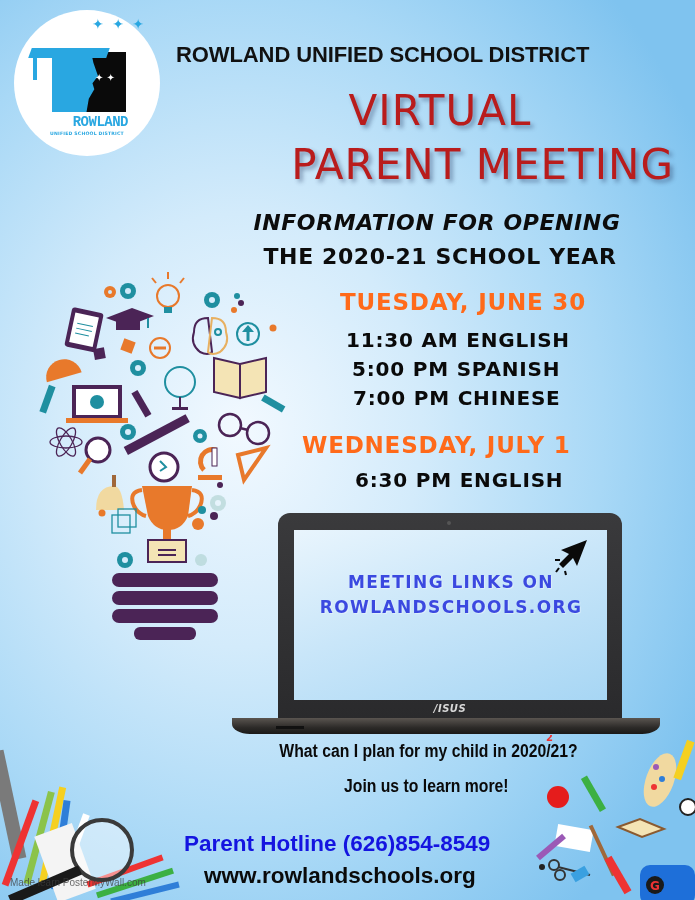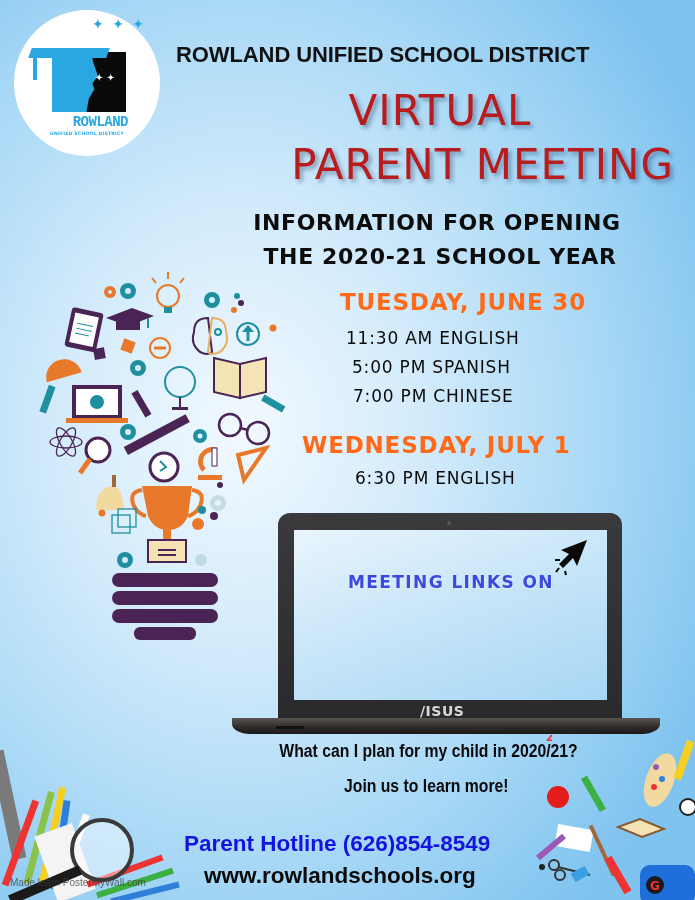--- a/index.html
+++ b/index.html
@@ -21,37 +21,37 @@
   .logo-stars-w { left: 95px; top: 72px; color: #fff; font-size: 10px; }
   .logo-name { left: 46px; top: 114px; width: 82px; text-align: right; color: #29a7e1; font-family: Liberation Mono, monospace; font-weight: bold; font-size: 14px; letter-spacing: -0.5px; }
   .logo-sub { left: 46px; top: 131px; width: 82px; text-align: center; color: #29a7e1; font-size: 4.6px; font-weight: bold; letter-spacing: 0.2px; }
 
   
   .district { left: 176px; top: 42px; width: 460px; font-family: "Liberation Sans", sans-serif; font-weight: bold; font-size: 22px; color: #111; letter-spacing: -0.1px; }
   .title { color: #b91c1c; font-family: "DejaVu Sans", sans-serif; font-weight: normal; text-shadow: 3px 3px 4px rgba(40,60,100,0.45); letter-spacing: 1px; }
   .title1 { left: 300px; top: 86px; width: 280px; text-align: center; font-size: 42px; }
   .title2 { left: 218px; top: 140px; width: 440px; text-align: right; font-size: 42px; margin-left: 16px; }
   .info { font-family: "DejaVu Sans", sans-serif; font-weight: bold; color: #0c0c0c; font-size: 22px; letter-spacing: 0.6px; }
-  .info1 { left: 222px; top: 210px; width: 430px; text-align: center; }
+  .info1 { left: 222px; top: 210px; width: 430px; text-align: center; font-style: italic; }
   .info2 { left: 230px; top: 244px; width: 420px; text-align: center; }
 
   .day { font-family: "DejaVu Sans", sans-serif; font-weight: bold; color: #ff6a1a; font-size: 23px; letter-spacing: 0.8px; }
   .day1 { left: 318px; top: 289px; width: 290px; text-align: center; }
   .day2 { left: 302px; top: 432px; width: 310px; }
-  .time { font-family: "DejaVu Sans", sans-serif; font-weight: normal; color: #0a0a0a; font-size: 17px; letter-spacing: 0.8px; }
+  .time { font-family: "DejaVu Sans", sans-serif; font-weight: bold; color: #0a0a0a; font-size: 20px; letter-spacing: 0.8px; }
   .t1 { left: 346px; top: 328px; }
   .t2 { left: 352px; top: 357px; }
   .t3 { left: 353px; top: 386px; }
   .t4 { left: 355px; top: 468px; }
 
   
   .lap-lid { left: 278px; top: 513px; width: 344px; height: 206px; background: linear-gradient(#3a3a3c, #2a2a2c); border-radius: 12px 12px 0 0; }
   .lap-screen { left: 294px; top: 530px; width: 313px; height: 170px; background: linear-gradient(160deg, #e9f5fd 0%, #c9e6f9 45%, #a7d6f4 100%); }
   .lap-cam { left: 447px; top: 521px; width: 4px; height: 4px; border-radius: 50%; background: #555; }
-  .lap-brand { left: 420px; top: 703px; width: 60px; text-align: left; color: #d8d8d8; font-size: 14px; font-weight: bold; letter-spacing: 0.5px; }
+  .lap-brand { left: 420px; top: 703px; width: 60px; text-align: center; color: #d8d8d8; font-size: 10px; font-weight: bold; font-style: italic; letter-spacing: 0.5px; }
   .lap-base { left: 232px; top: 718px; width: 428px; height: 16px; background: linear-gradient(#5a5550, #2c2a28 60%, #1a1918); border-radius: 0 0 18px 18px / 0 0 10px 10px; }
   .lap-port { left: 276px; top: 726px; width: 28px; height: 3px; background: #111; }
   .cursor { left: 553px; top: 538px; width: 36px; height: 38px; }
   .screen-text { left: 296px; top: 570px; width: 310px; text-align: center; color: #3b49e0; font-family: "DejaVu Sans", sans-serif; font-weight: bold; font-size: 17px; letter-spacing: 1.4px; line-height: 25px; text-shadow: 1px 1px 1px rgba(255,255,255,0.4); }
 
   
   .question { left: 262px; top: 741px; width: 370px; text-align: center; font-family: "Liberation Sans", sans-serif; font-size: 17.5px; font-weight: bold; color: #0a0a0a; transform: scaleX(0.9); transform-origin: left top; white-space: nowrap; }
   .join { left: 344px; top: 776px; font-family: "Liberation Sans", sans-serif; font-size: 17.5px; font-weight: bold; color: #0a0a0a; transform: scaleX(0.9); transform-origin: left top; white-space: nowrap; }
   .hotline { left: 184px; top: 831px; font-family: "Liberation Sans", sans-serif; font-weight: bold; font-size: 22.5px; color: #1414e0; white-space: nowrap; }
   .website { left: 204px; top: 863px; font-family: "Liberation Sans", sans-serif; font-weight: bold; font-size: 22.5px; color: #0a0a0a; white-space: nowrap; }
@@ -266,20 +266,21 @@
     <rect x="82" y="339" width="106" height="14" rx="7" fill="#4b2456"></rect>
     <rect x="104" y="357" width="62" height="13" rx="6" fill="#4b2456"></rect>
   </svg>
 </div>
 
 <div class="abs lap-lid"></div>
 <div class="abs lap-cam"></div>
 <div class="abs lap-screen"></div>
 <div class="abs screen-text">
   <div>MEETING LINKS ON</div>
+  <div>ROWLANDSCHOOLS.ORG</div>
 </div>
 <div class="abs cursor">
   <svg width="36" height="38" viewBox="0 0 36 38">
     <polygon points="34,2 24,28 20,20 10,30 6,26 16,16 8,12" fill="#0a0a0a"></polygon>
     <line x1="2" y1="22" x2="7" y2="22" stroke="#0a0a0a" stroke-width="2"></line>
     <line x1="6" y1="30" x2="3" y2="34" stroke="#0a0a0a" stroke-width="2"></line>
     <line x1="12" y1="33" x2="13" y2="37" stroke="#0a0a0a" stroke-width="2"></line>
   </svg>
 </div>
 <div class="abs lap-brand">/ISUS</div>

